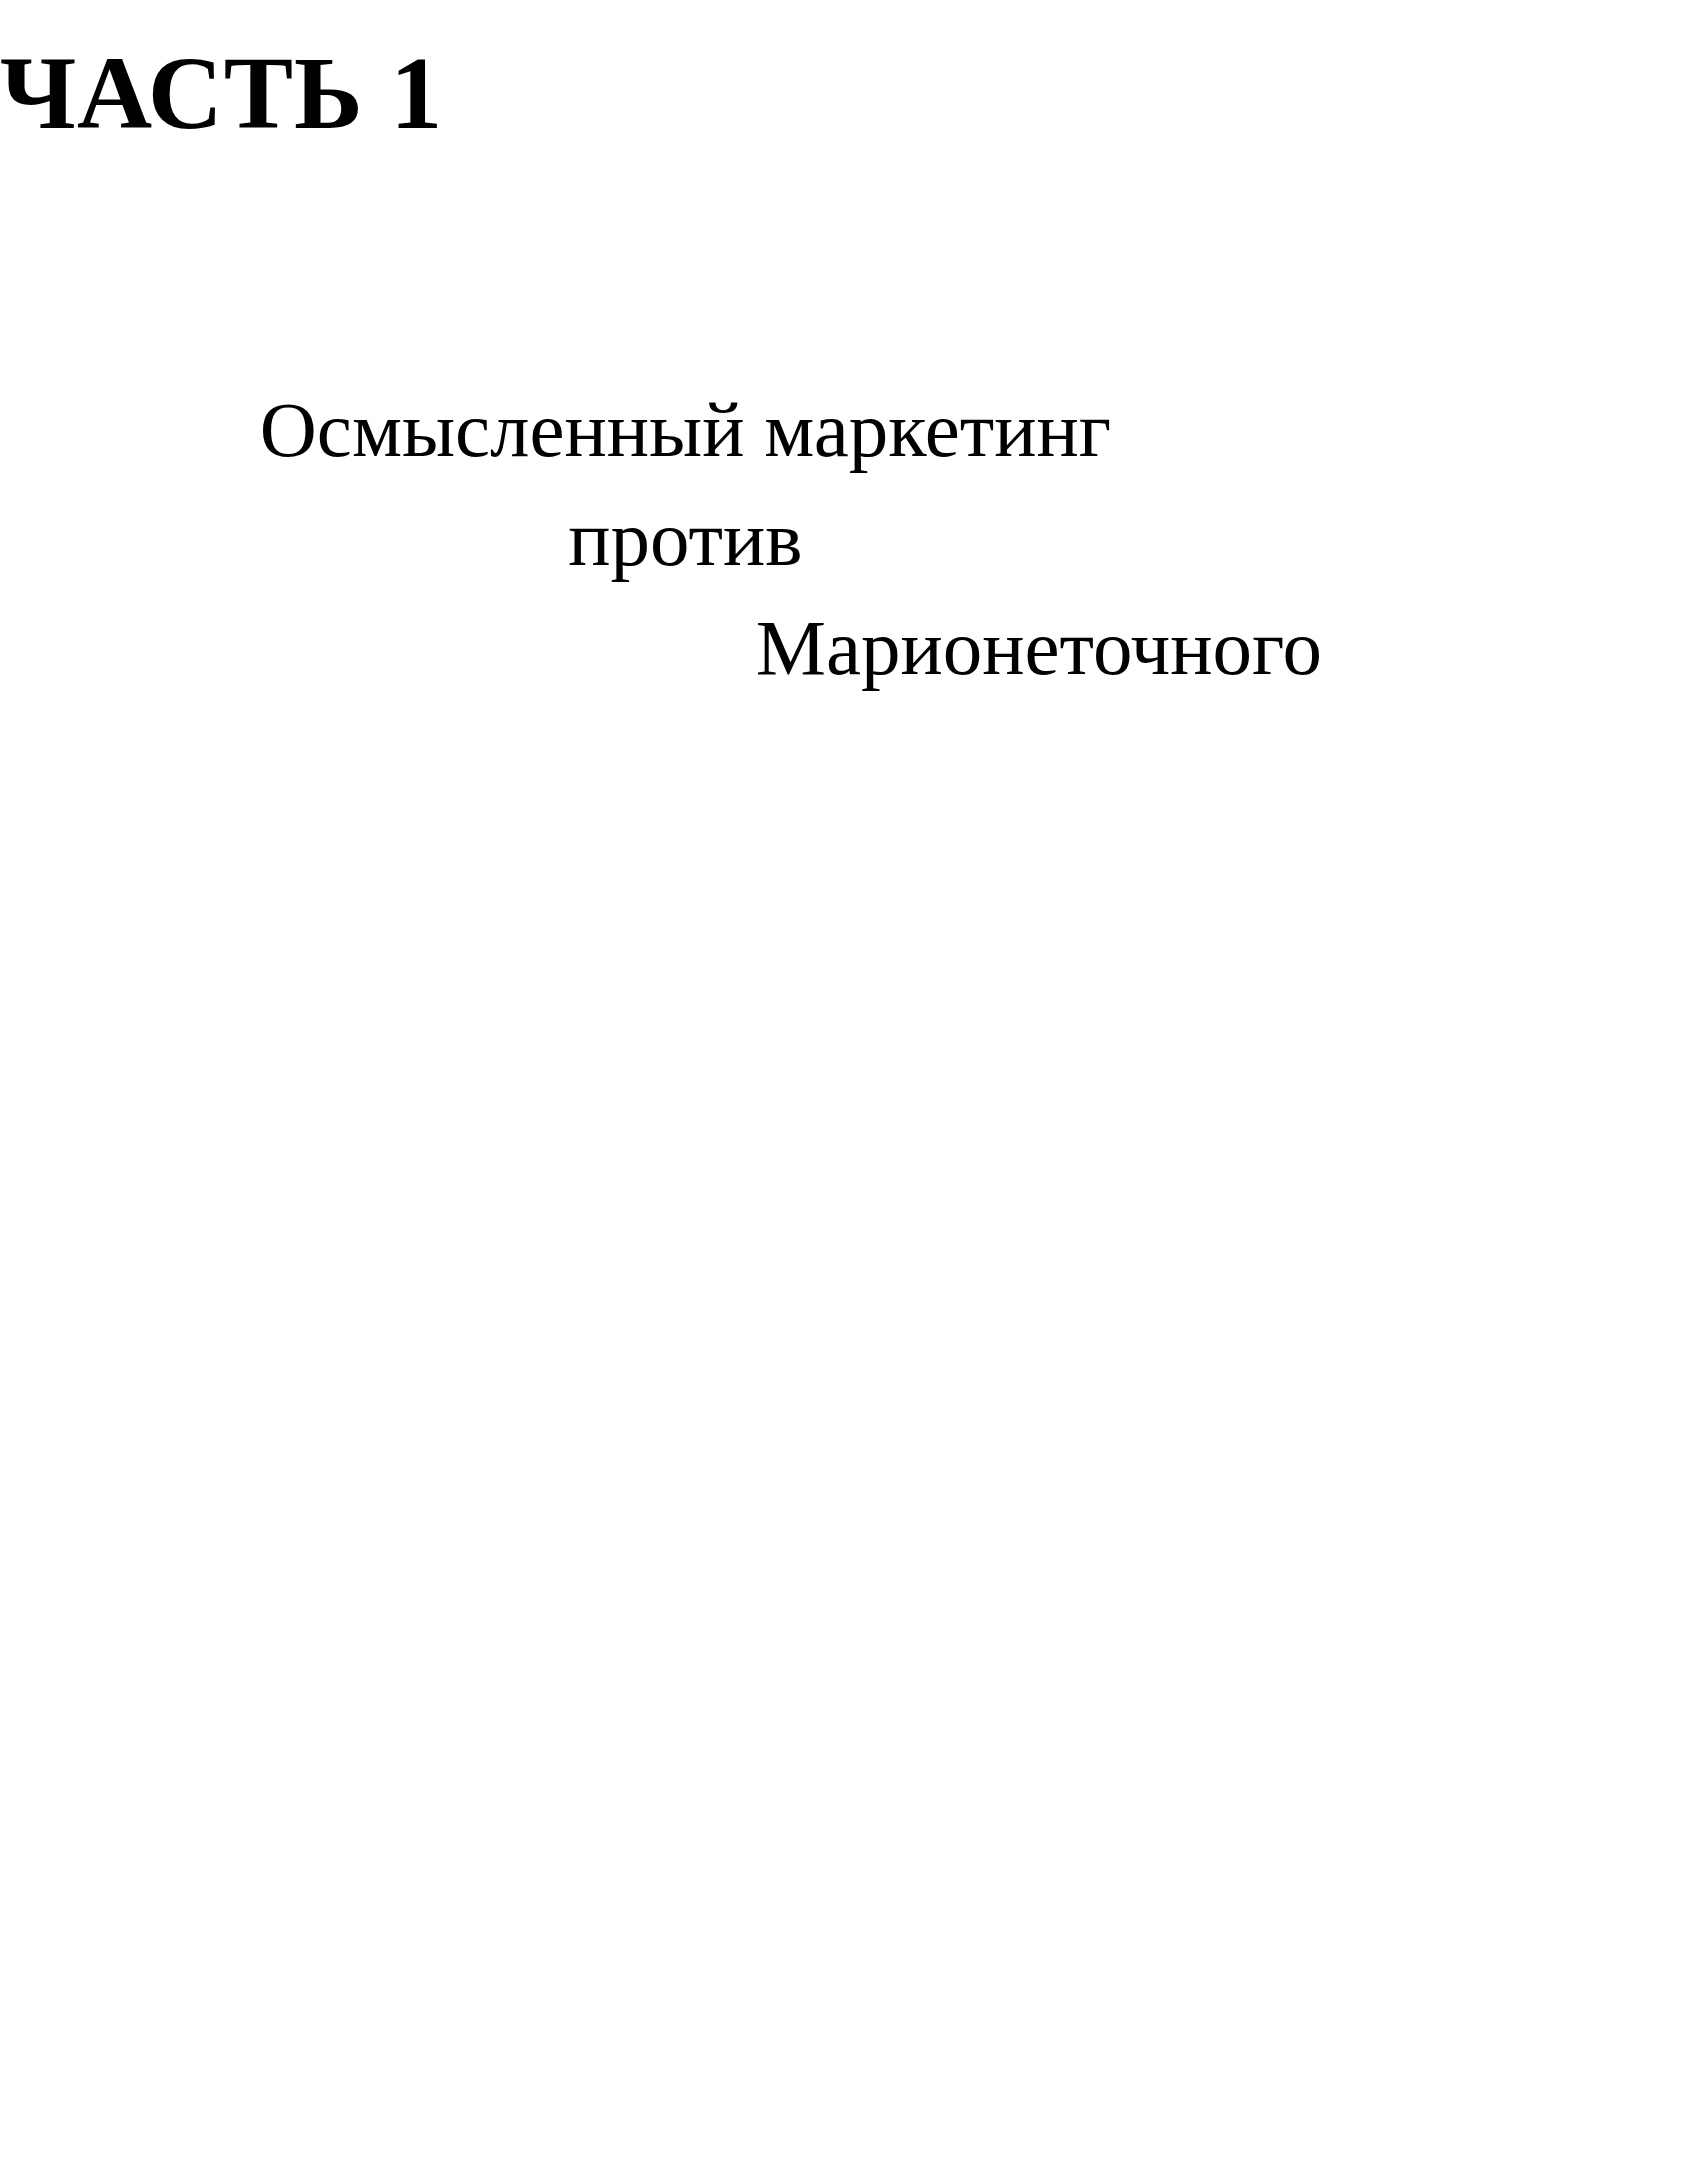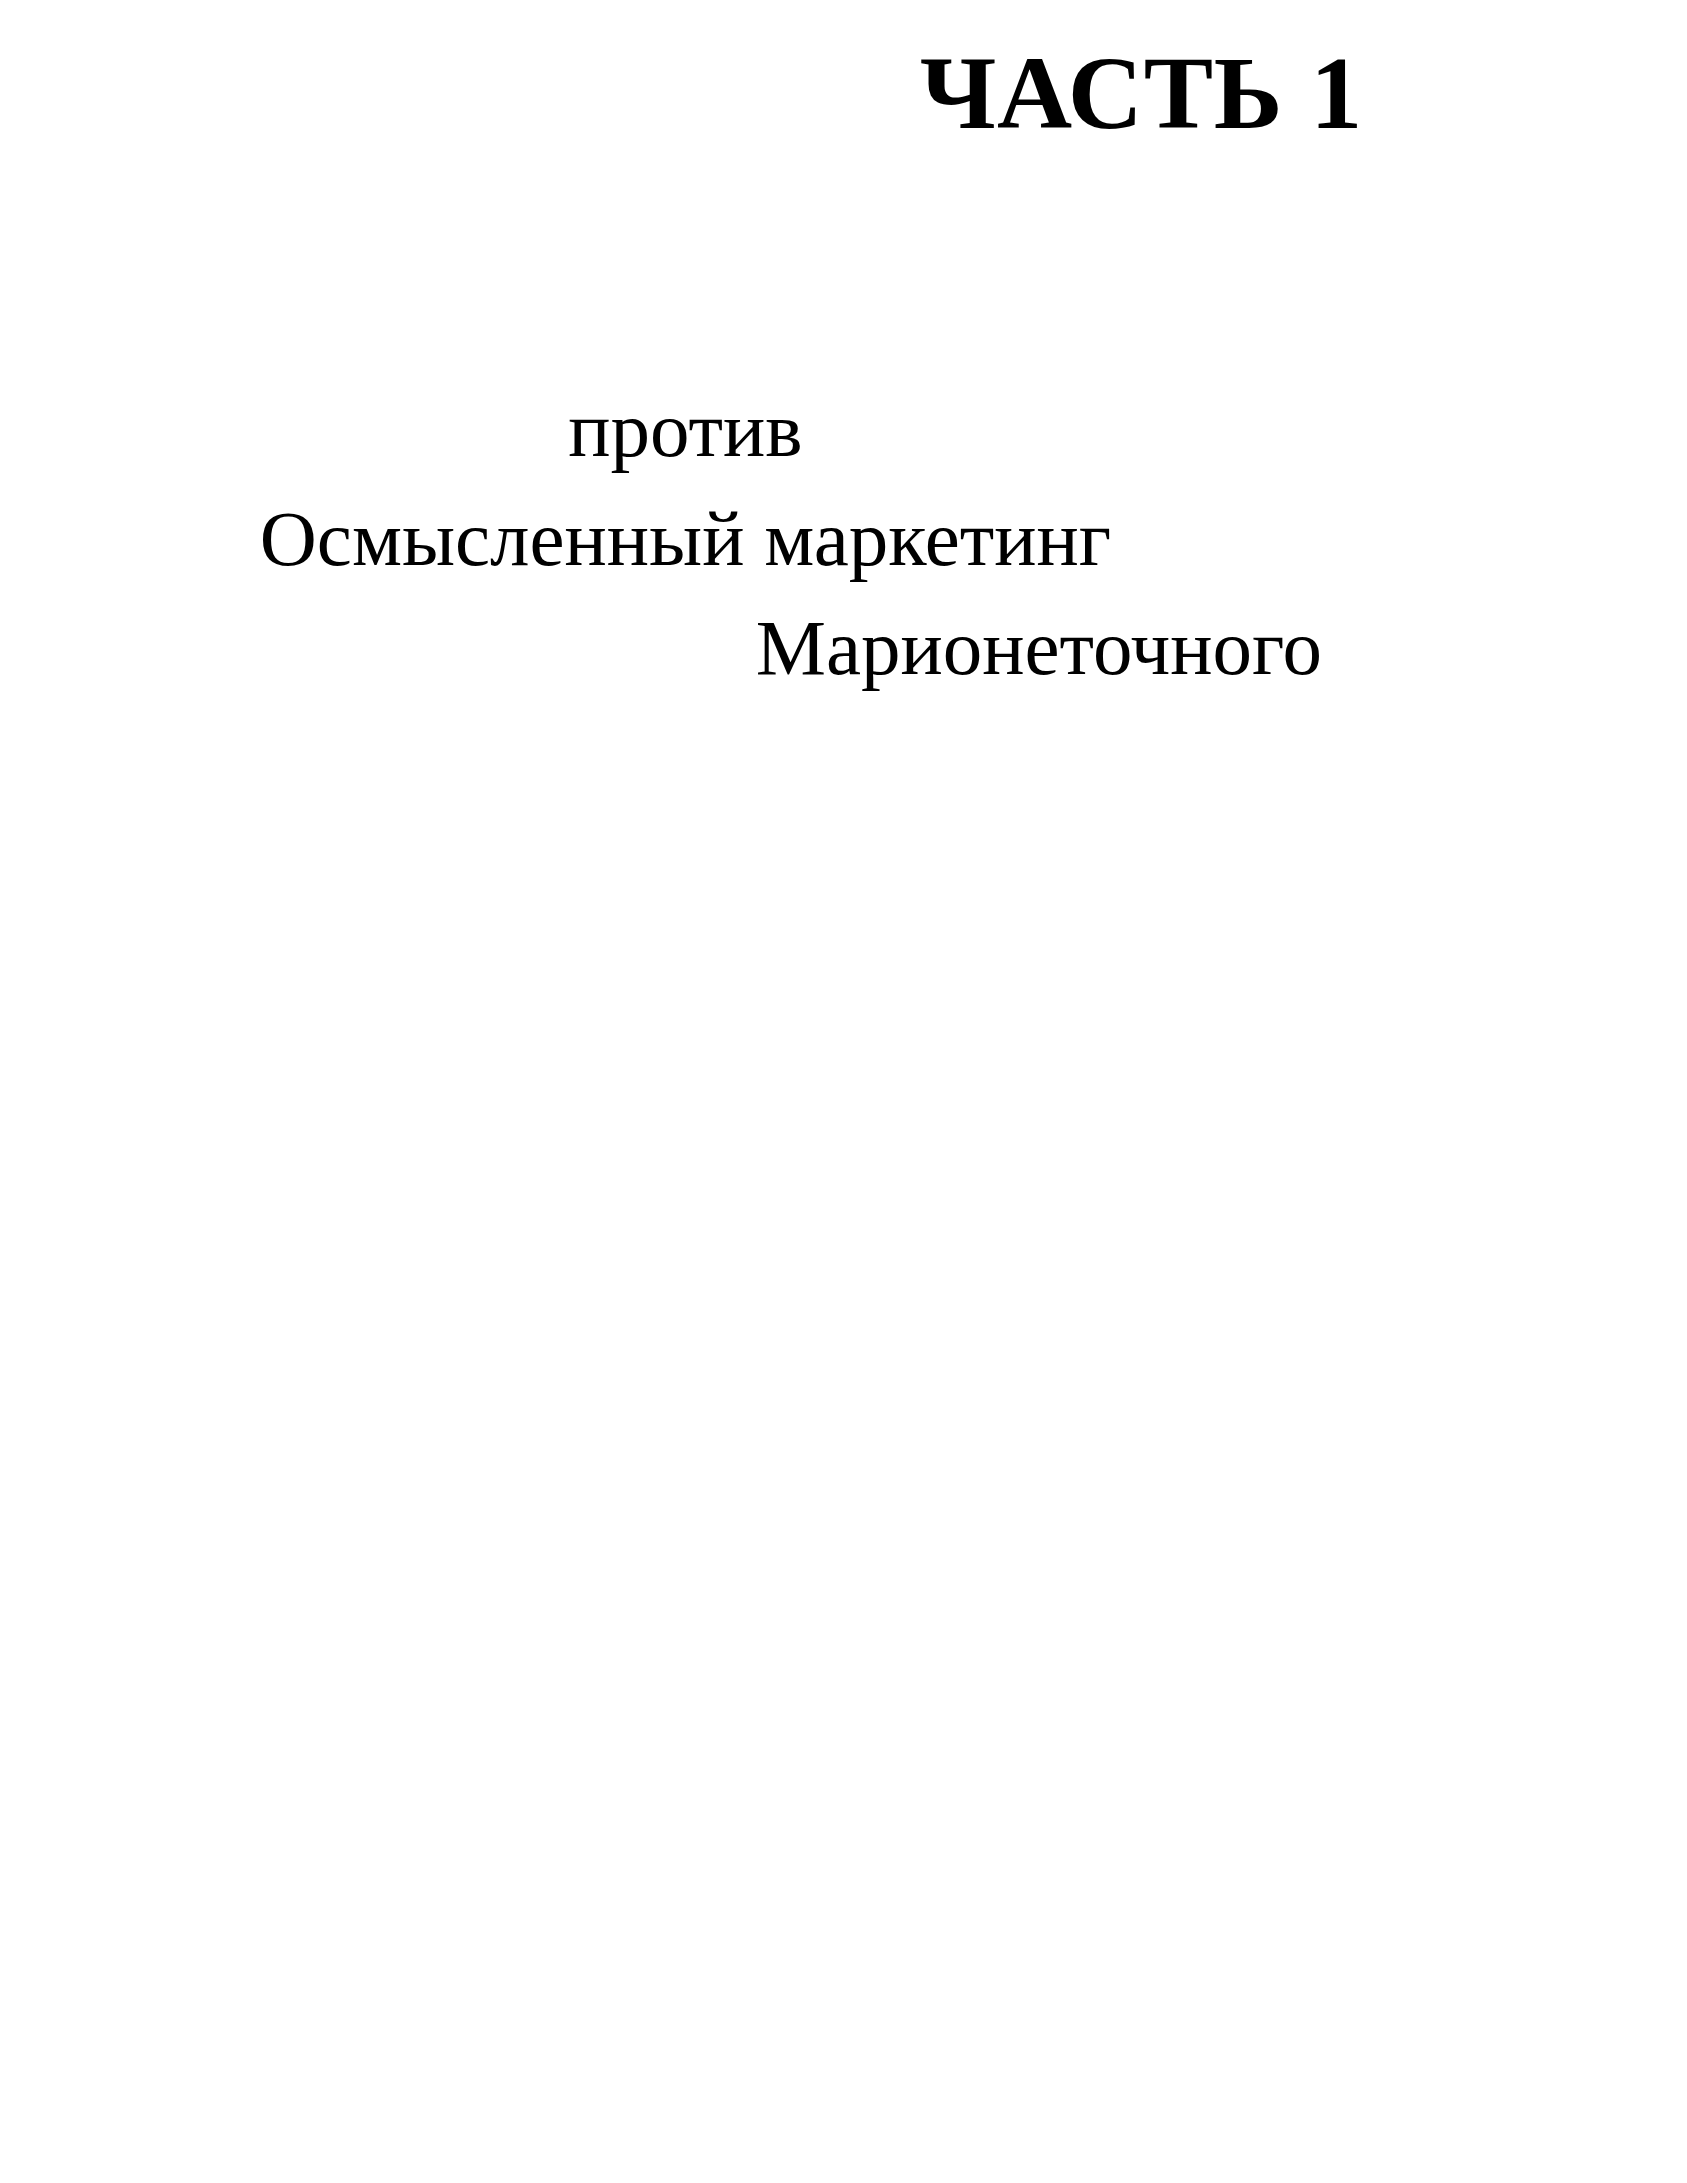--- a/index.html
+++ b/index.html
@@ -20,27 +20,26 @@
     width: 1687px;
     height: 2183px;
     background: #ffffff;
     box-sizing: border-box;
   }
   .part-heading {
     position: absolute;
     top: 33px;
     left: 0;
     width: 1343px;
-    text-align: right;
+    text-align: left;
     font-size: 104px;
     font-weight: bold;
     line-height: 1.15;
     letter-spacing: 0.8px;
     font-family: "Liberation Serif", "DejaVu Serif", serif;
-    margin-left: 20px;
   }
   .title-block {
     position: absolute;
     top: 375px;
     left: 49px;
     width: 1273px;
     text-align: center;
     font-size: 79px;
     font-weight: normal;
     line-height: 1.38;
@@ -61,19 +60,19 @@
   }
 </style>
 </head>
 <body>
 
 <div class="page">
 
   <div class="part-heading">ЧАСТЬ 1</div>
 
   <div class="title-block">
+    <span class="title-line title-line-1">Осмысленный маркетинг</span>
     <span class="title-line title-line-2">против</span>
-    <span class="title-line title-line-1">Осмысленный маркетинг</span>
     <span class="title-line title-line-3">Марионеточного</span>
   </div>
 
 </div>
 
 
 </body></html>

